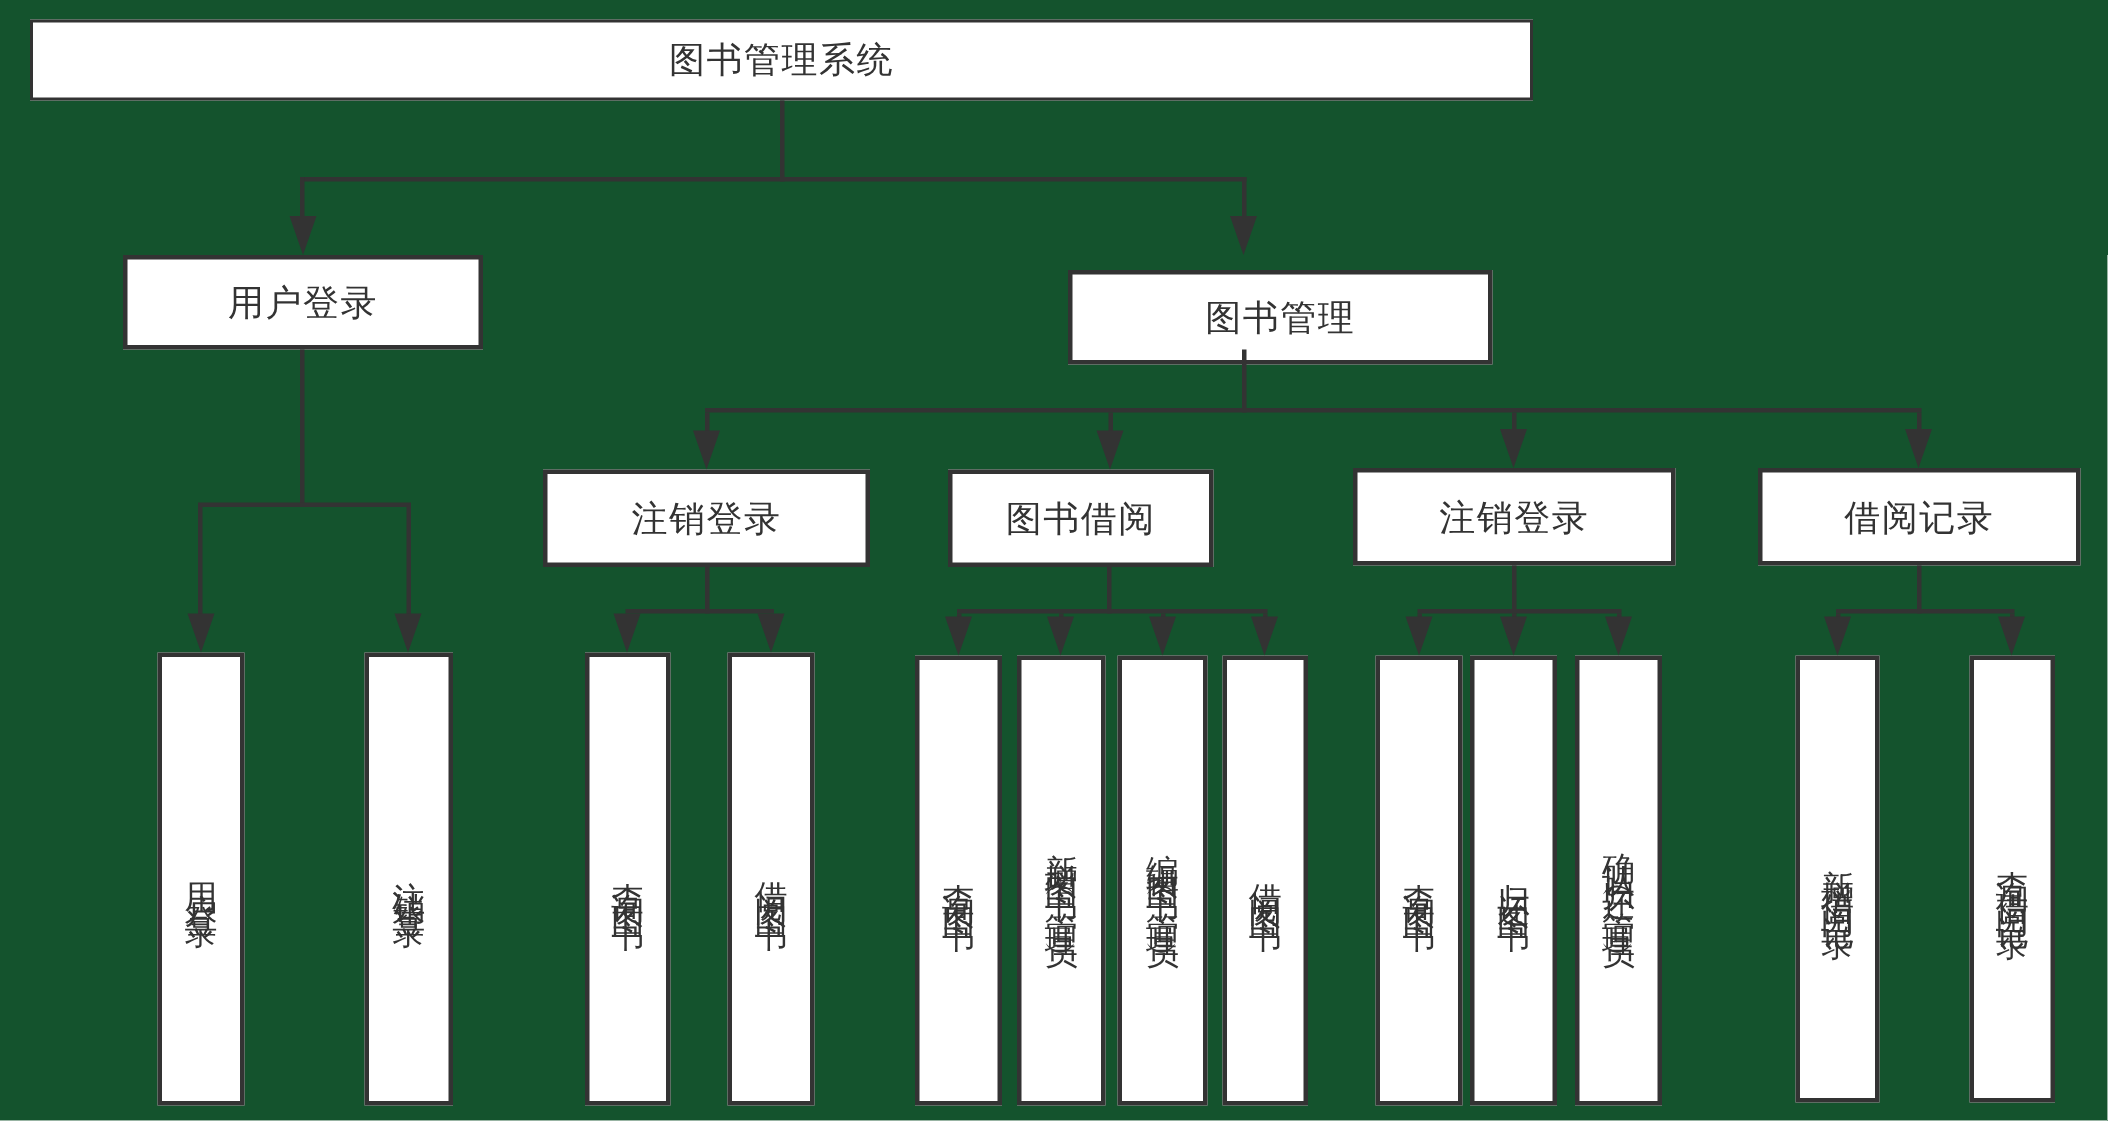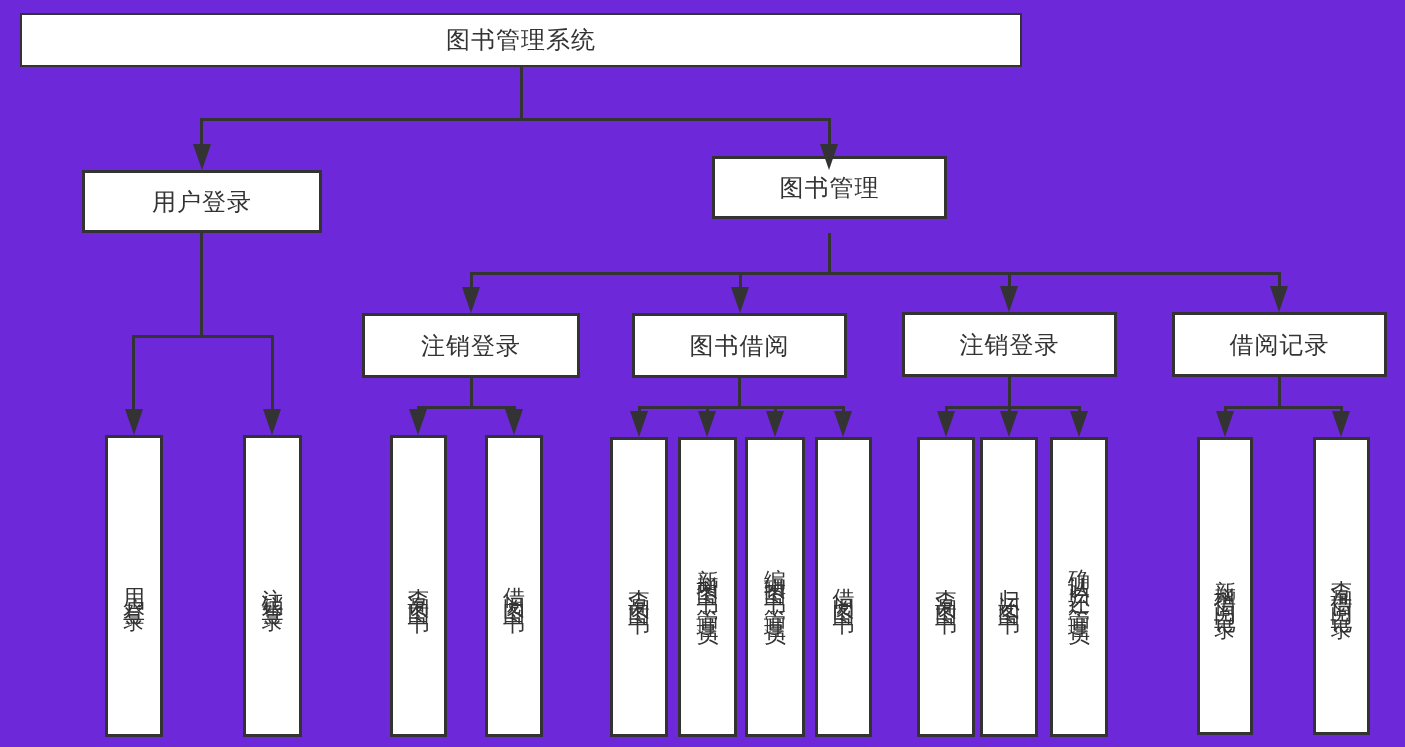--- a/index.html
+++ b/index.html
@@ -1,19 +1,19 @@
 <!DOCTYPE html>
 <html><head>
 <meta charset="utf-8">
 <style>
   html,body{margin:0;padding:0;background:#ffffff;}
   #canvas{
     position:relative;
     width:1405px;height:747px;
-    background:#6d28d9;
+    background:#14532d;
     font-family:"Liberation Sans","DejaVu Sans",sans-serif;
     overflow:hidden;
   }
   .box{
     position:absolute;
     box-sizing:border-box;
     border:3px solid #333333;
     background:#ffffff;
     color:#333333;
     display:flex;align-items:center;justify-content:center;
@@ -48,28 +48,28 @@
 
 <div id="canvas">
 
   <div class="box hbox root" style="left:20px;top:13px;width:1002px;height:54px;">
     <span>图书管理系统</span>
   </div>
 
   <div class="box hbox" style="left:82px;top:170px;width:240px;height:63px;">
     <span>用户登录</span>
   </div>
-  <div class="box hbox" style="left:712px;top:156px;width:235px;height:63px;">
+  <div class="box hbox" style="left:712px;top:180px;width:283px;height:63px;">
     <span>图书管理</span>
   </div>
 
   <div class="box hbox" style="left:362px;top:313px;width:218px;height:65px;">
     <span>注销登录</span>
   </div>
-  <div class="box hbox" style="left:632px;top:313px;width:215px;height:65px;">
+  <div class="box hbox" style="left:632px;top:313px;width:177px;height:65px;">
     <span>图书借阅</span>
   </div>
   <div class="box hbox" style="left:902px;top:312px;width:215px;height:65px;">
     <span>注销登录</span>
   </div>
   <div class="box hbox" style="left:1172px;top:312px;width:215px;height:65px;">
     <span>借阅记录</span>
   </div>
 
   <div class="box vbox" style="left:105px;top:435px;width:58px;height:302px;">

